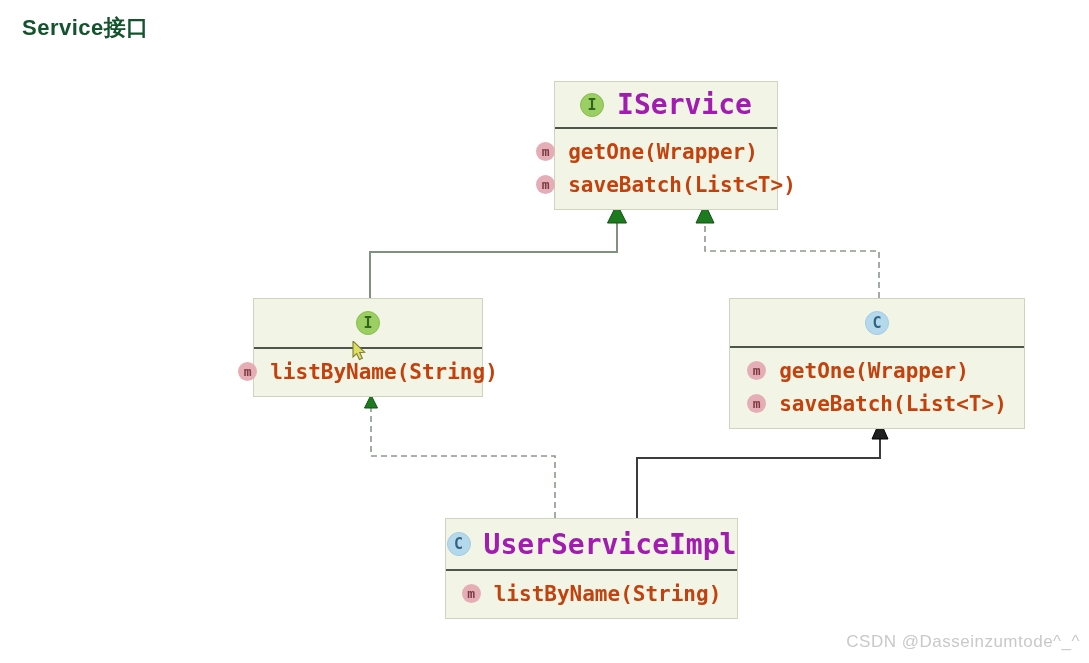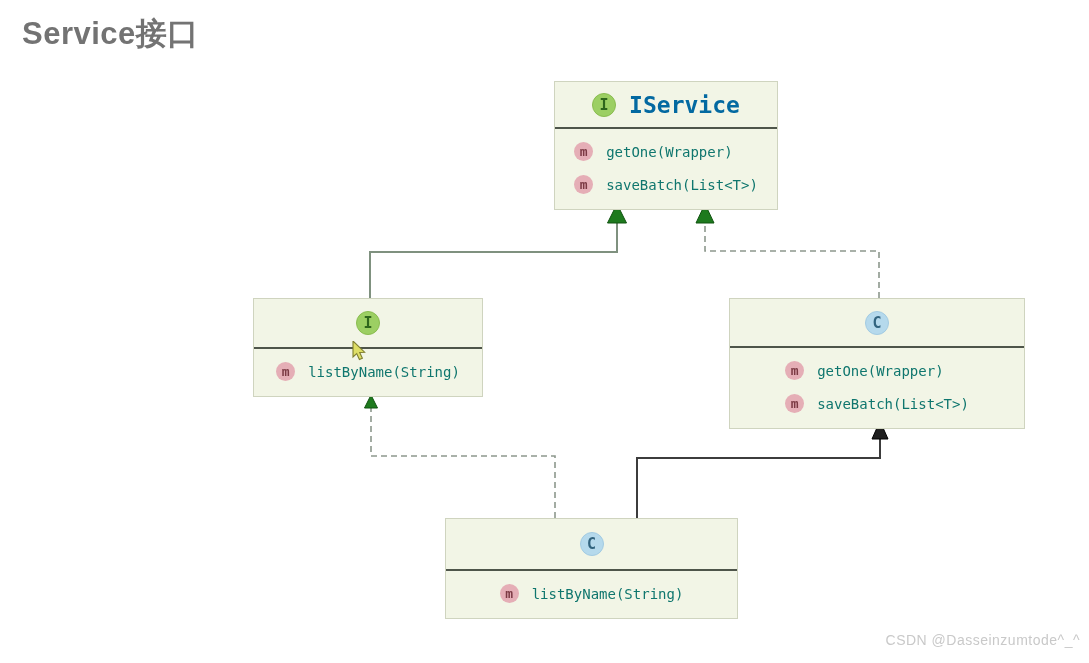--- a/index.html
+++ b/index.html
@@ -6,29 +6,29 @@
   html, body { width: 1089px; height: 663px; }
   body {
     position: relative;
     background: #ffffff;
     font-family: "Liberation Sans", sans-serif;
     overflow: hidden;
   }
   .page-title {
     position: absolute;
     left: 22px; top: 13px;
-    font-size: 31px;
-    font-weight: bold;
-    color: #737373;
+    font-size: 22px;
+    font-weight: bold;
+    color: #14532d;
     letter-spacing: 0.5px;
   }
   .watermark {
     position: absolute;
     right: 9px; top: 632px;
-    font-size: 14px;
+    font-size: 17px;
     color: #c9c9c9;
     letter-spacing: 0.5px;
   }
   .edges-layer {
     position: absolute;
     left: 0; top: 0;
     width: 1089px; height: 663px;
     pointer-events: none;
   }
   .node {
@@ -38,23 +38,23 @@
   }
   .node-header {
     display: flex;
     align-items: center;
     justify-content: center;
     gap: 13px;
     border-bottom: 2px solid #4e554a;
     font-family: "DejaVu Sans Mono", "Liberation Mono", monospace;
   }
   .node-title {
-    font-size: 23px;
-    font-weight: bold;
-    color: #0369a1;
+    font-size: 28px;
+    font-weight: bold;
+    color: #a21caf;
     white-space: nowrap;
   }
   .type-badge {
     width: 24px; height: 24px;
     border-radius: 50%;
     display: flex;
     align-items: center;
     justify-content: center;
     font-family: "DejaVu Sans Mono", "Liberation Mono", monospace;
     font-size: 15px;
@@ -87,23 +87,24 @@
     background: #e5aeb6;
     color: #7c3a44;
     display: flex;
     align-items: center;
     justify-content: center;
     font-size: 13px;
     font-weight: bold;
     flex: 0 0 auto;
   }
   .method-sig {
-    font-size: 14px;
-    color: #0f766e;
+    font-size: 21px;
+    color: #c2410c;
     white-space: nowrap;
+    font-weight: bold;
   }
   
   #node-iservice         { left: 554px; top:  81px; width: 224px; }
   #node-iservice .node-header         { height: 47px; }
   #node-user-service     { left: 253px; top: 298px; width: 230px; }
   #node-user-service .node-header     { height: 50px; }
   #node-service-impl     { left: 729px; top: 298px; width: 296px; }
   #node-service-impl .node-header     { height: 49px; }
   #node-user-service-impl{ left: 445px; top: 518px; width: 293px; }
   #node-user-service-impl .node-header{ height: 52px; }
@@ -175,20 +176,21 @@
         <span class="method-badge">m</span>
         <span class="method-sig">saveBatch(List&lt;T&gt;)</span>
       </div>
     </div>
   </div>
 </div>
 
 <div class="node" id="node-user-service-impl">
   <div class="node-header">
     <span class="type-badge badge-class">C</span>
+    <span class="node-title">UserServiceImpl</span>
   </div>
   <div class="node-body">
     <div class="methods">
       <div class="method-row">
         <span class="method-badge">m</span>
         <span class="method-sig">listByName(String)</span>
       </div>
     </div>
   </div>
 </div>

